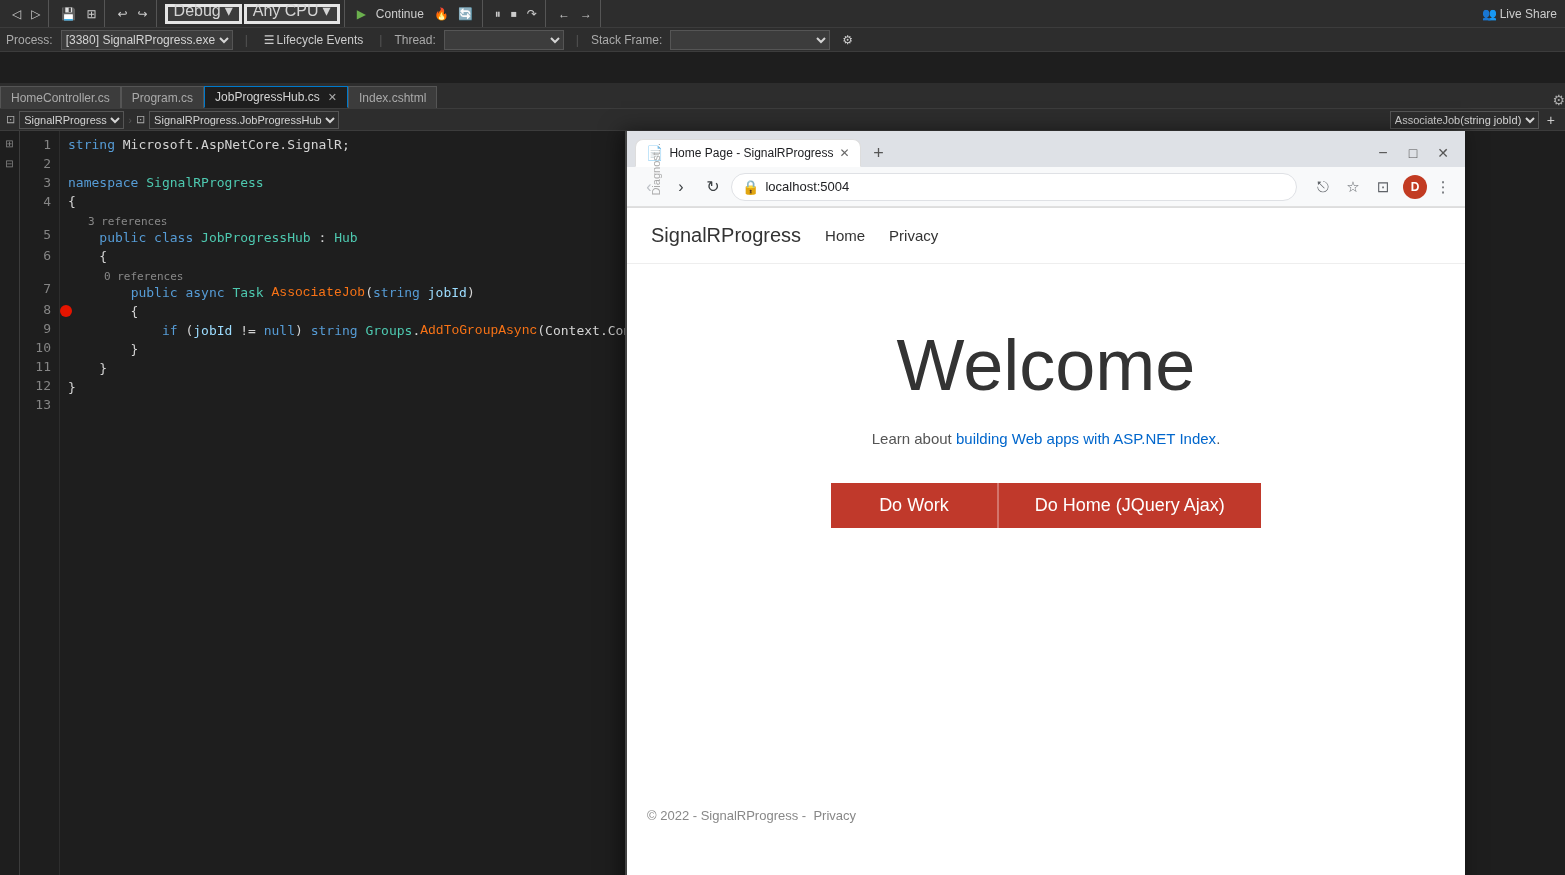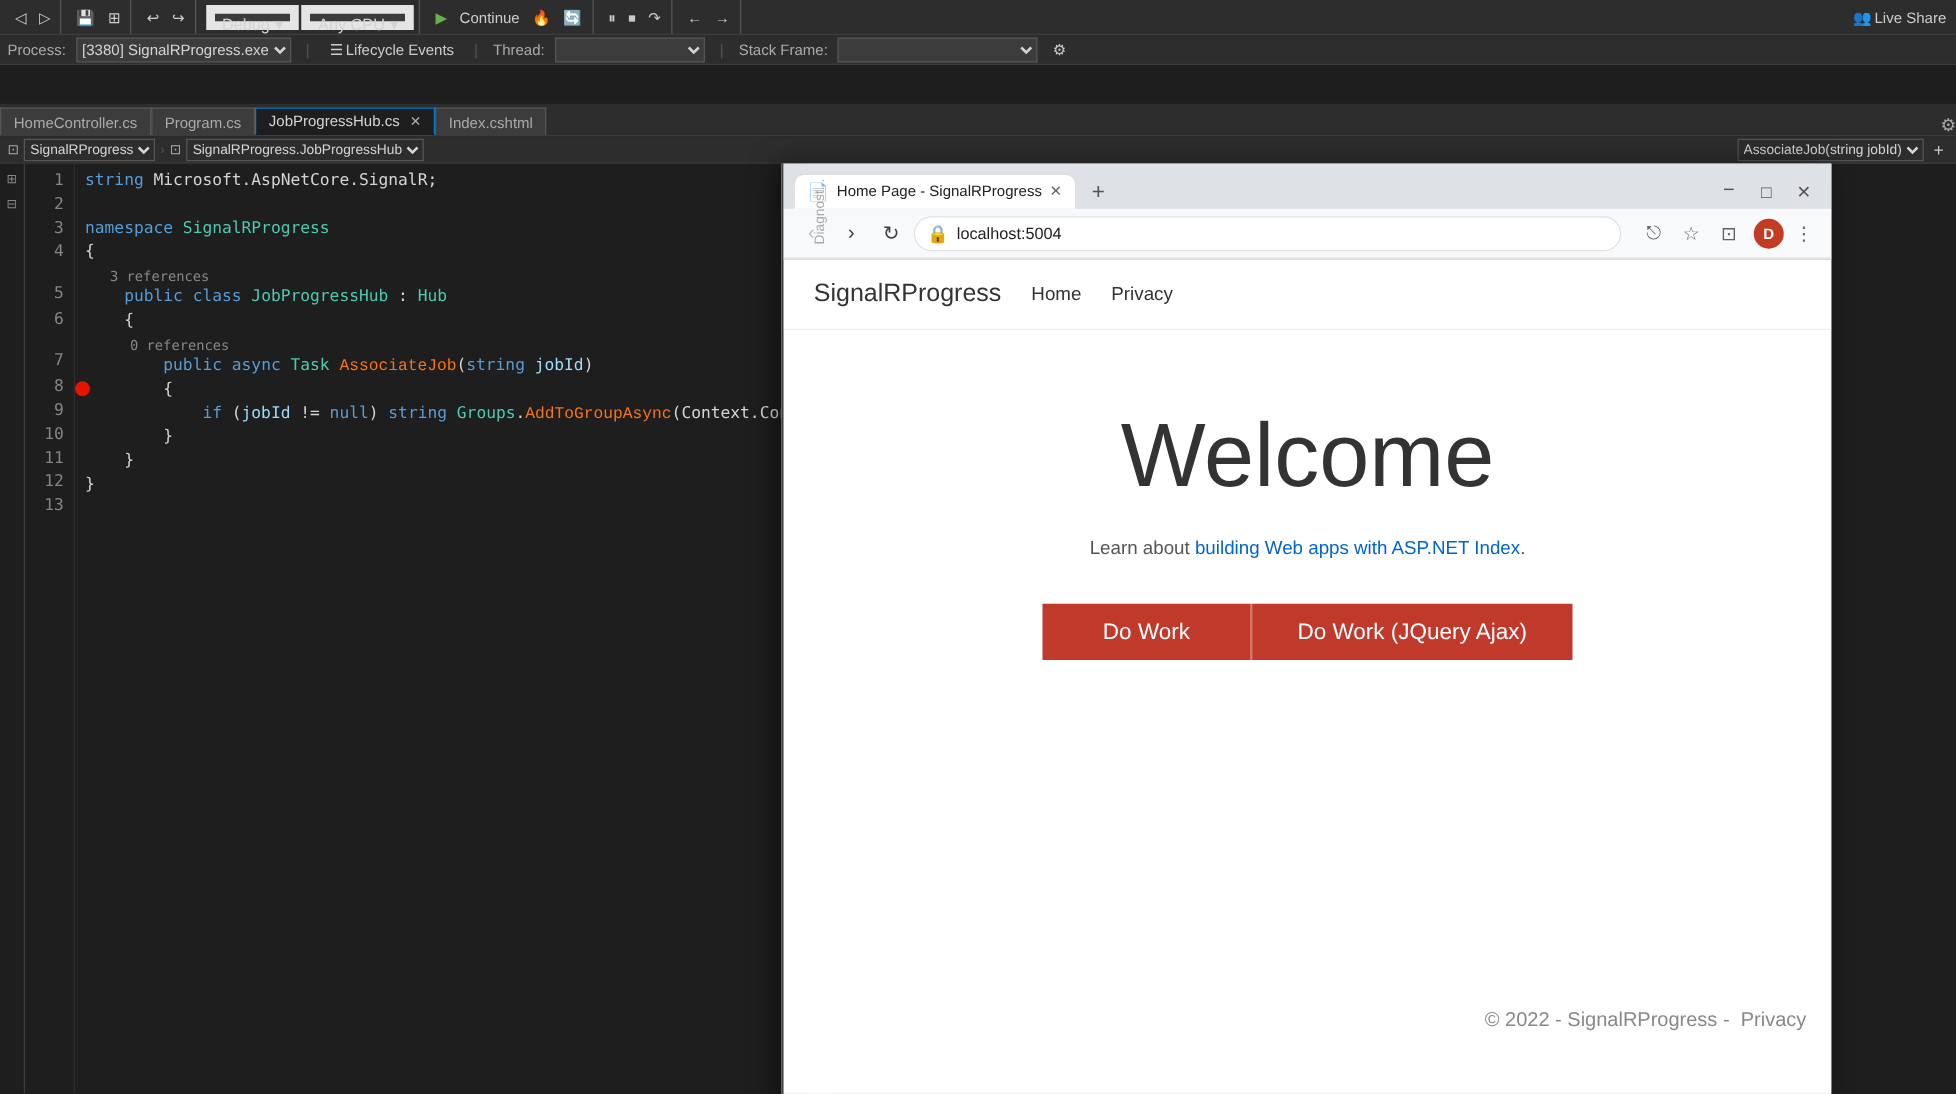--- a/index.html
+++ b/index.html
@@ -30,26 +30,26 @@
       cursor: pointer;
       padding: 2px 4px;
       font-size: 12px;
       display: flex;
       align-items: center;
       gap: 2px;
     }
     .toolbar-dropdown {
       background: #3c3c3c;
       color: #d4d4d4;
-      border: 7px solid #e5e5e5;
+      border: 3px solid #e5e5e5;
       padding: 1px 6px;
-      font-size: 13px;
+      font-size: 16px;
       height: 20px;
       display: flex;
-      align-items: flex-start;
+      align-items: flex-end;
       gap: 4px;
       cursor: pointer;
     }
 
     
     .process-bar {
       background: #2d2d2d;
       height: 24px;
       display: flex;
       align-items: center;
@@ -653,25 +653,25 @@
         <a class="site-nav-link" href="#">Privacy</a>
       </nav>
 
       <div class="site-main">
         <h1 class="site-title">Welcome</h1>
         <p class="site-subtitle">
           <span>Learn about </span><a href="#">building Web apps with ASP.NET Index</a><span>.</span>
         </p>
         <div class="site-buttons">
           <button class="btn-do-work">Do Work</button>
-          <button class="btn-do-work-jquery">Do Work (JQuery Ajax)</button>
+          <button class="btn-do-work-jquery">Do Home (JQuery Ajax)</button>
         </div>
       </div>
 
-      <div style="padding:20px;text-align:right;font-size:16px;color:#888;margin-top:200px">
+      <div style="padding:20px;text-align:left;font-size:13px;color:#888;margin-top:200px">
         <span>© 2022 - SignalRProgress -</span>
         &nbsp;<a href="#" style="color:#888;text-decoration:none">Privacy</a>
       </div>
     </div>
   </div>
 
   <div class="diag-panel">
     <span class="diag-label">Diagnost...</span>
   </div>
 </div>

